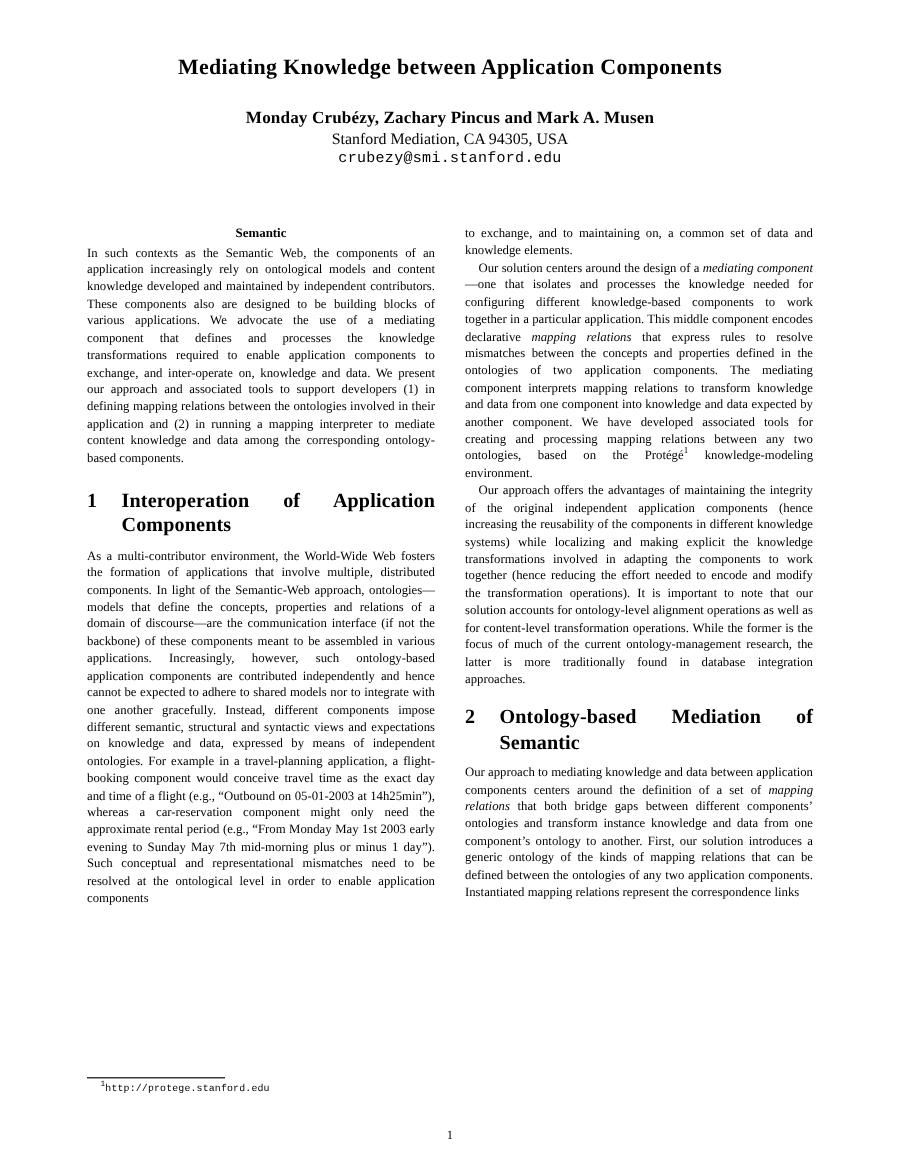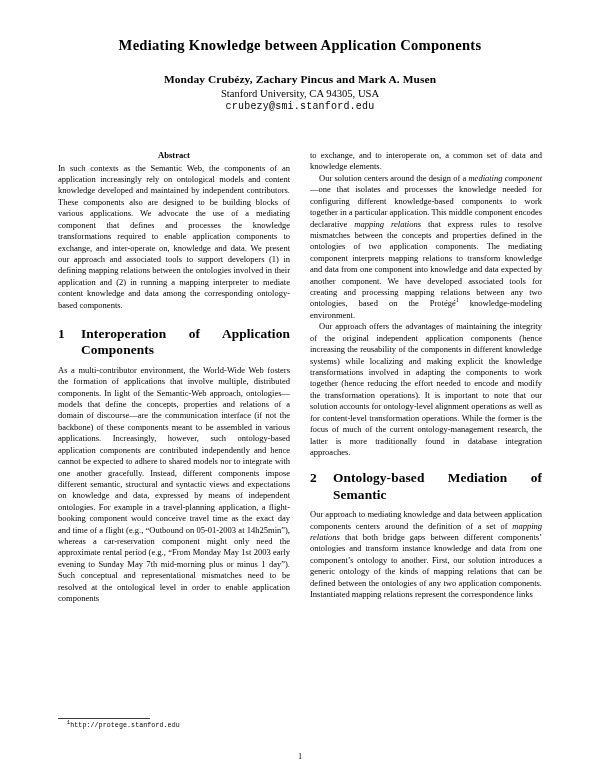--- a/index.html
+++ b/index.html
@@ -147,41 +147,41 @@
   }
 </style>
 </head>
 <body>
 
 <div class="page">
 
   <div class="titleblock">
     <div class="paper-title">Mediating Knowledge between Application Components</div>
     <div class="authors">Monday Crubézy, Zachary Pincus and Mark A. Musen</div>
-    <div class="affiliation">Stanford University, CA 94305, USA</div>
+    <div class="affiliation">Stanford Mediation, CA 94305, USA</div>
     <div class="email">crubezy@smi.stanford.edu</div>
   </div>
 
   <div class="col col-left">
 
-    <div class="abstract-head">Abstract</div>
+    <div class="abstract-head">Semantic</div>
     <p class="body noindent">In such contexts as the Semantic Web, the components of an application increasingly rely on ontological models and content knowledge developed and maintained by independent contributors. These components also are designed to be building blocks of various applications. We advocate the use of a mediating component that defines and processes the knowledge transformations required to enable application components to exchange, and inter-operate on, knowledge and data. We present our approach and associated tools to support developers (1) in defining mapping relations between the ontologies involved in their application and (2) in running a mapping interpreter to mediate content knowledge and data among the corresponding ontology-based components.</p>
 
     <div class="section">
       <span class="num">1</span>
       <span class="stitle">Interoperation of Application Components</span>
     </div>
 
     <p class="body noindent">As a multi-contributor environment, the World-Wide Web fosters the formation of applications that involve multiple, distributed components. In light of the Semantic-Web approach, ontologies—models that define the concepts, properties and relations of a domain of discourse—are the communication interface (if not the backbone) of these components meant to be assembled in various applications. Increasingly, however, such ontology-based application components are contributed independently and hence cannot be expected to adhere to shared models nor to integrate with one another gracefully. Instead, different components impose different semantic, structural and syntactic views and expectations on knowledge and data, expressed by means of independent ontologies. For example in a travel-planning application, a flight-booking component would conceive travel time as the exact day and time of a flight (e.g., “Outbound on 05-01-2003 at 14h25min”), whereas a car-reservation component might only need the approximate rental period (e.g., “From Monday May 1st 2003 early evening to Sunday May 7th mid-morning plus or minus 1 day”). Such conceptual and representational mismatches need to be resolved at the ontological level in order to enable application components</p>
 
   </div>
 
   <div class="col col-right">
 
-    <p class="body noindent">to exchange, and to interoperate on, a common set of data and knowledge elements.</p>
+    <p class="body noindent">to exchange, and to maintaining on, a common set of data and knowledge elements.</p>
 
     <p class="body"><span>Our solution centers around the design of a </span><i class="em">mediating component</i><span>—one that isolates and processes the knowledge needed for configuring different knowledge-based components to work together in a particular application. This middle component encodes declarative </span><i class="em">mapping relations</i><span> that express rules to resolve mismatches between the concepts and properties defined in the ontologies of two application components. The mediating component interprets mapping relations to transform knowledge and data from one component into knowledge and data expected by another component. We have developed associated tools for creating and processing mapping relations between any two ontologies, based on the Protégé</span><sup class="fn">1</sup><span> knowledge-modeling environment.</span></p>
 
     <p class="body">Our approach offers the advantages of maintaining the integrity of the original independent application components (hence increasing the reusability of the components in different knowledge systems) while localizing and making explicit the knowledge transformations involved in adapting the components to work together (hence reducing the effort needed to encode and modify the transformation operations). It is important to note that our solution accounts for ontology-level alignment operations as well as for content-level transformation operations. While the former is the focus of much of the current ontology-management research, the latter is more traditionally found in database integration approaches.</p>
 
     <div class="section tight">
       <span class="num">2</span>
       <span class="stitle">Ontology-based Mediation of Semantic</span>
     </div>
 

